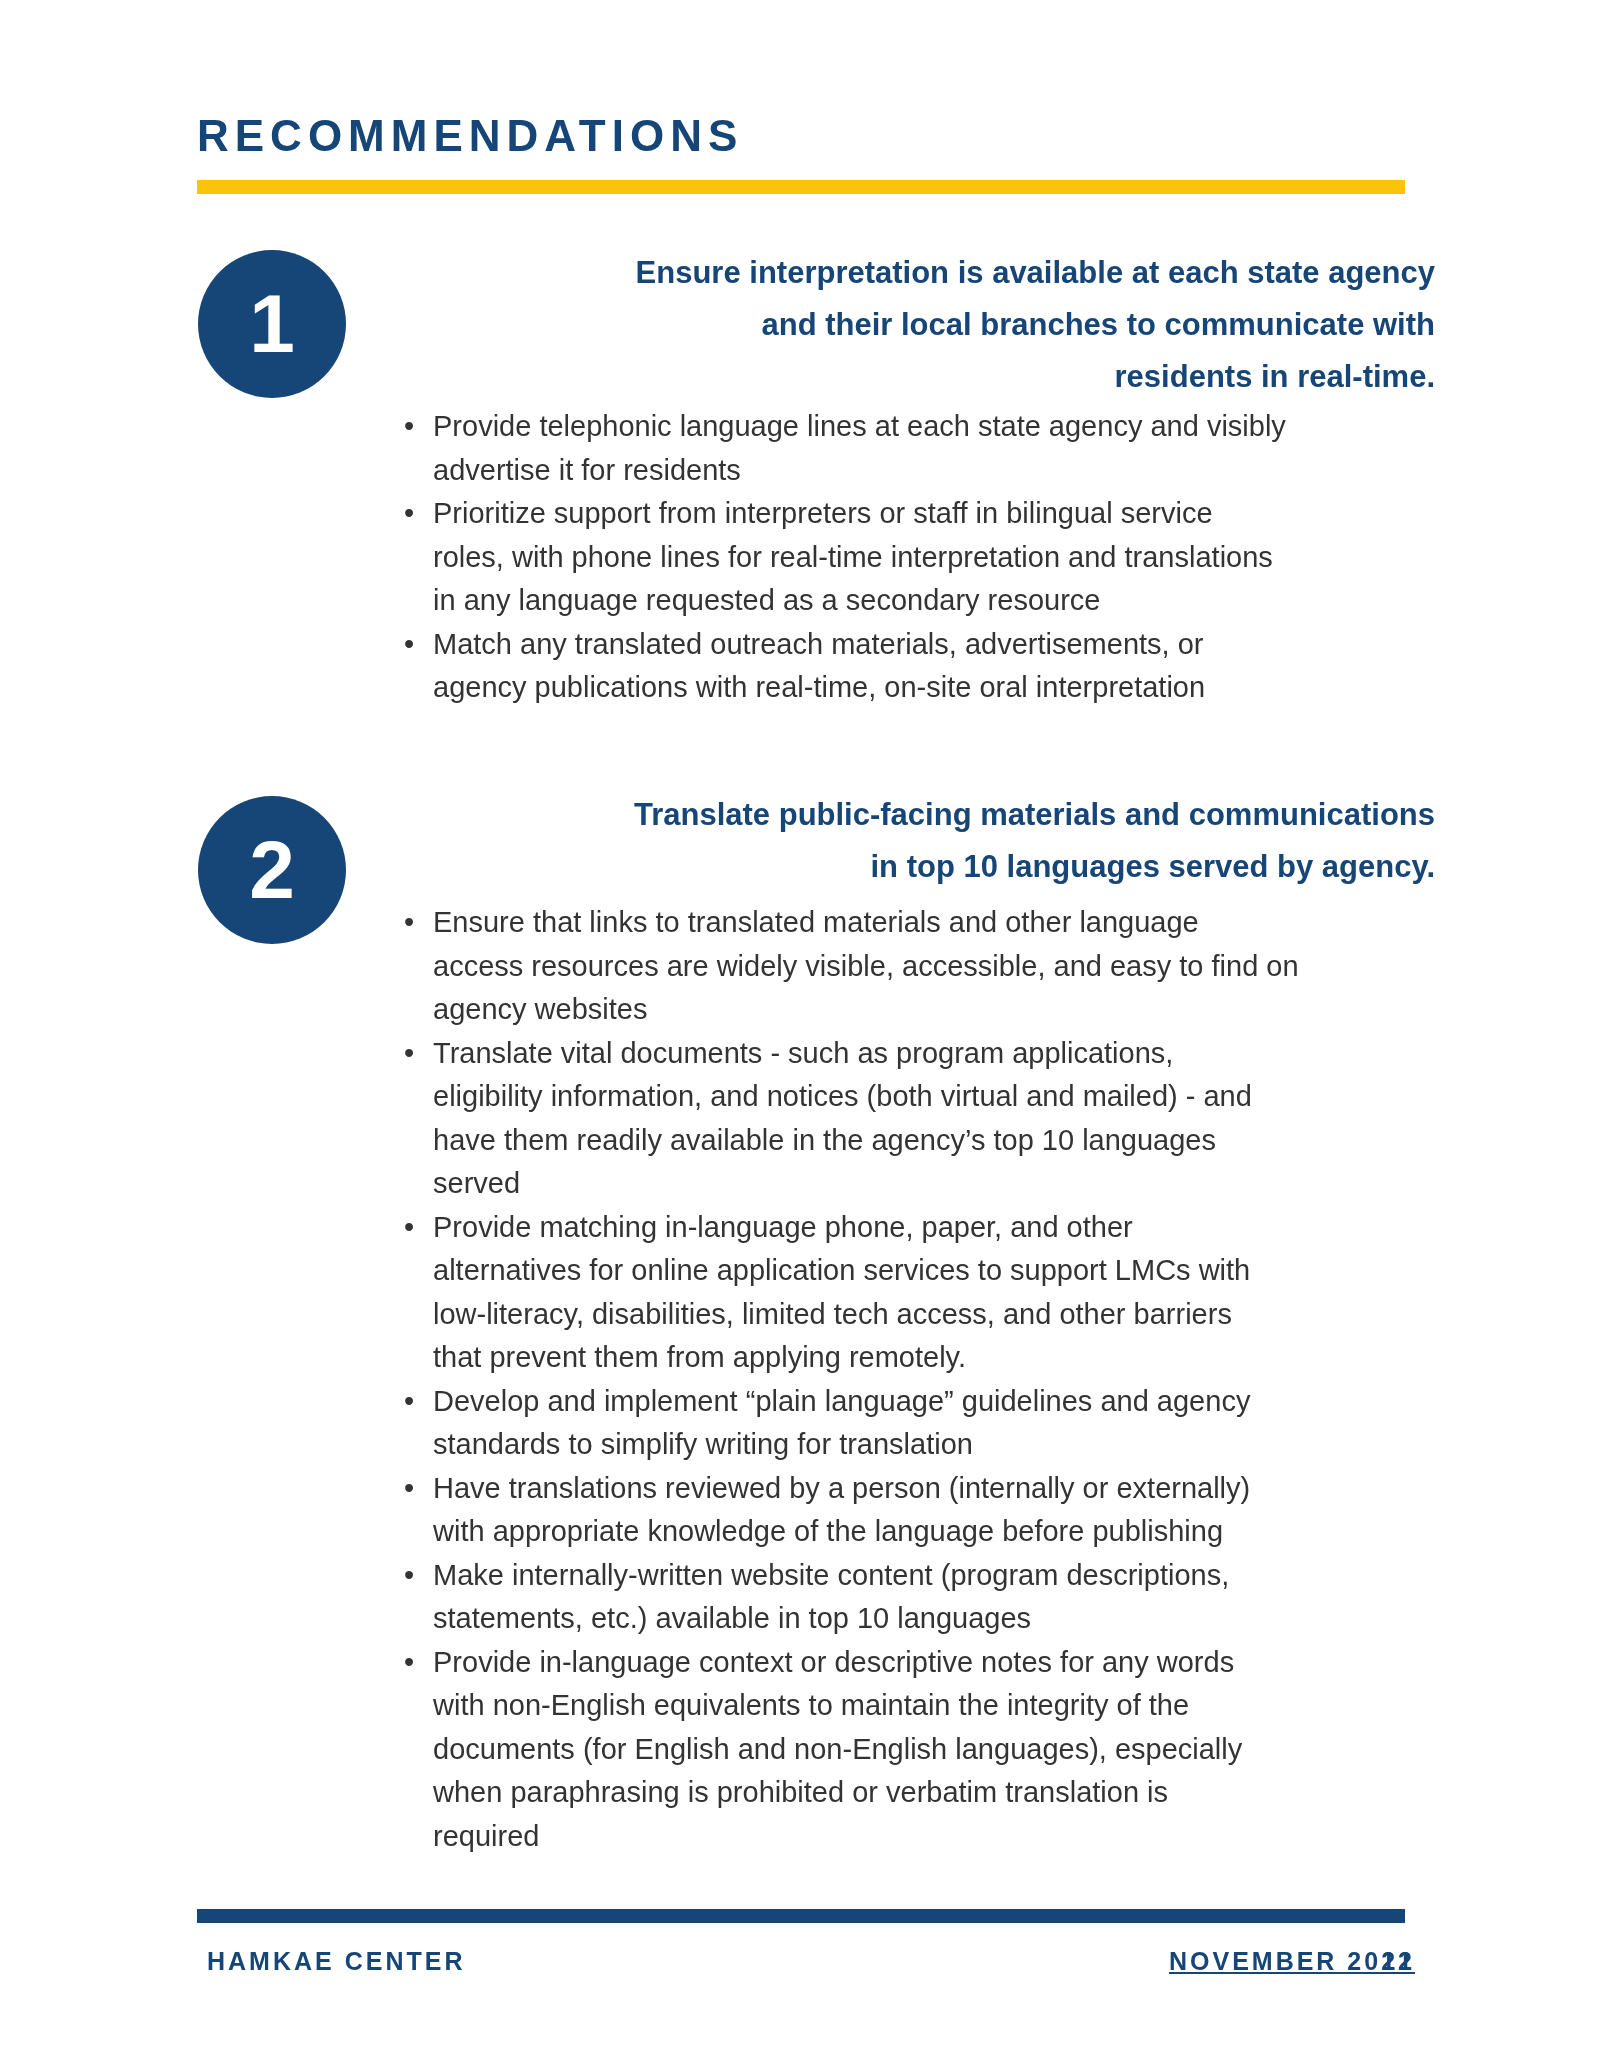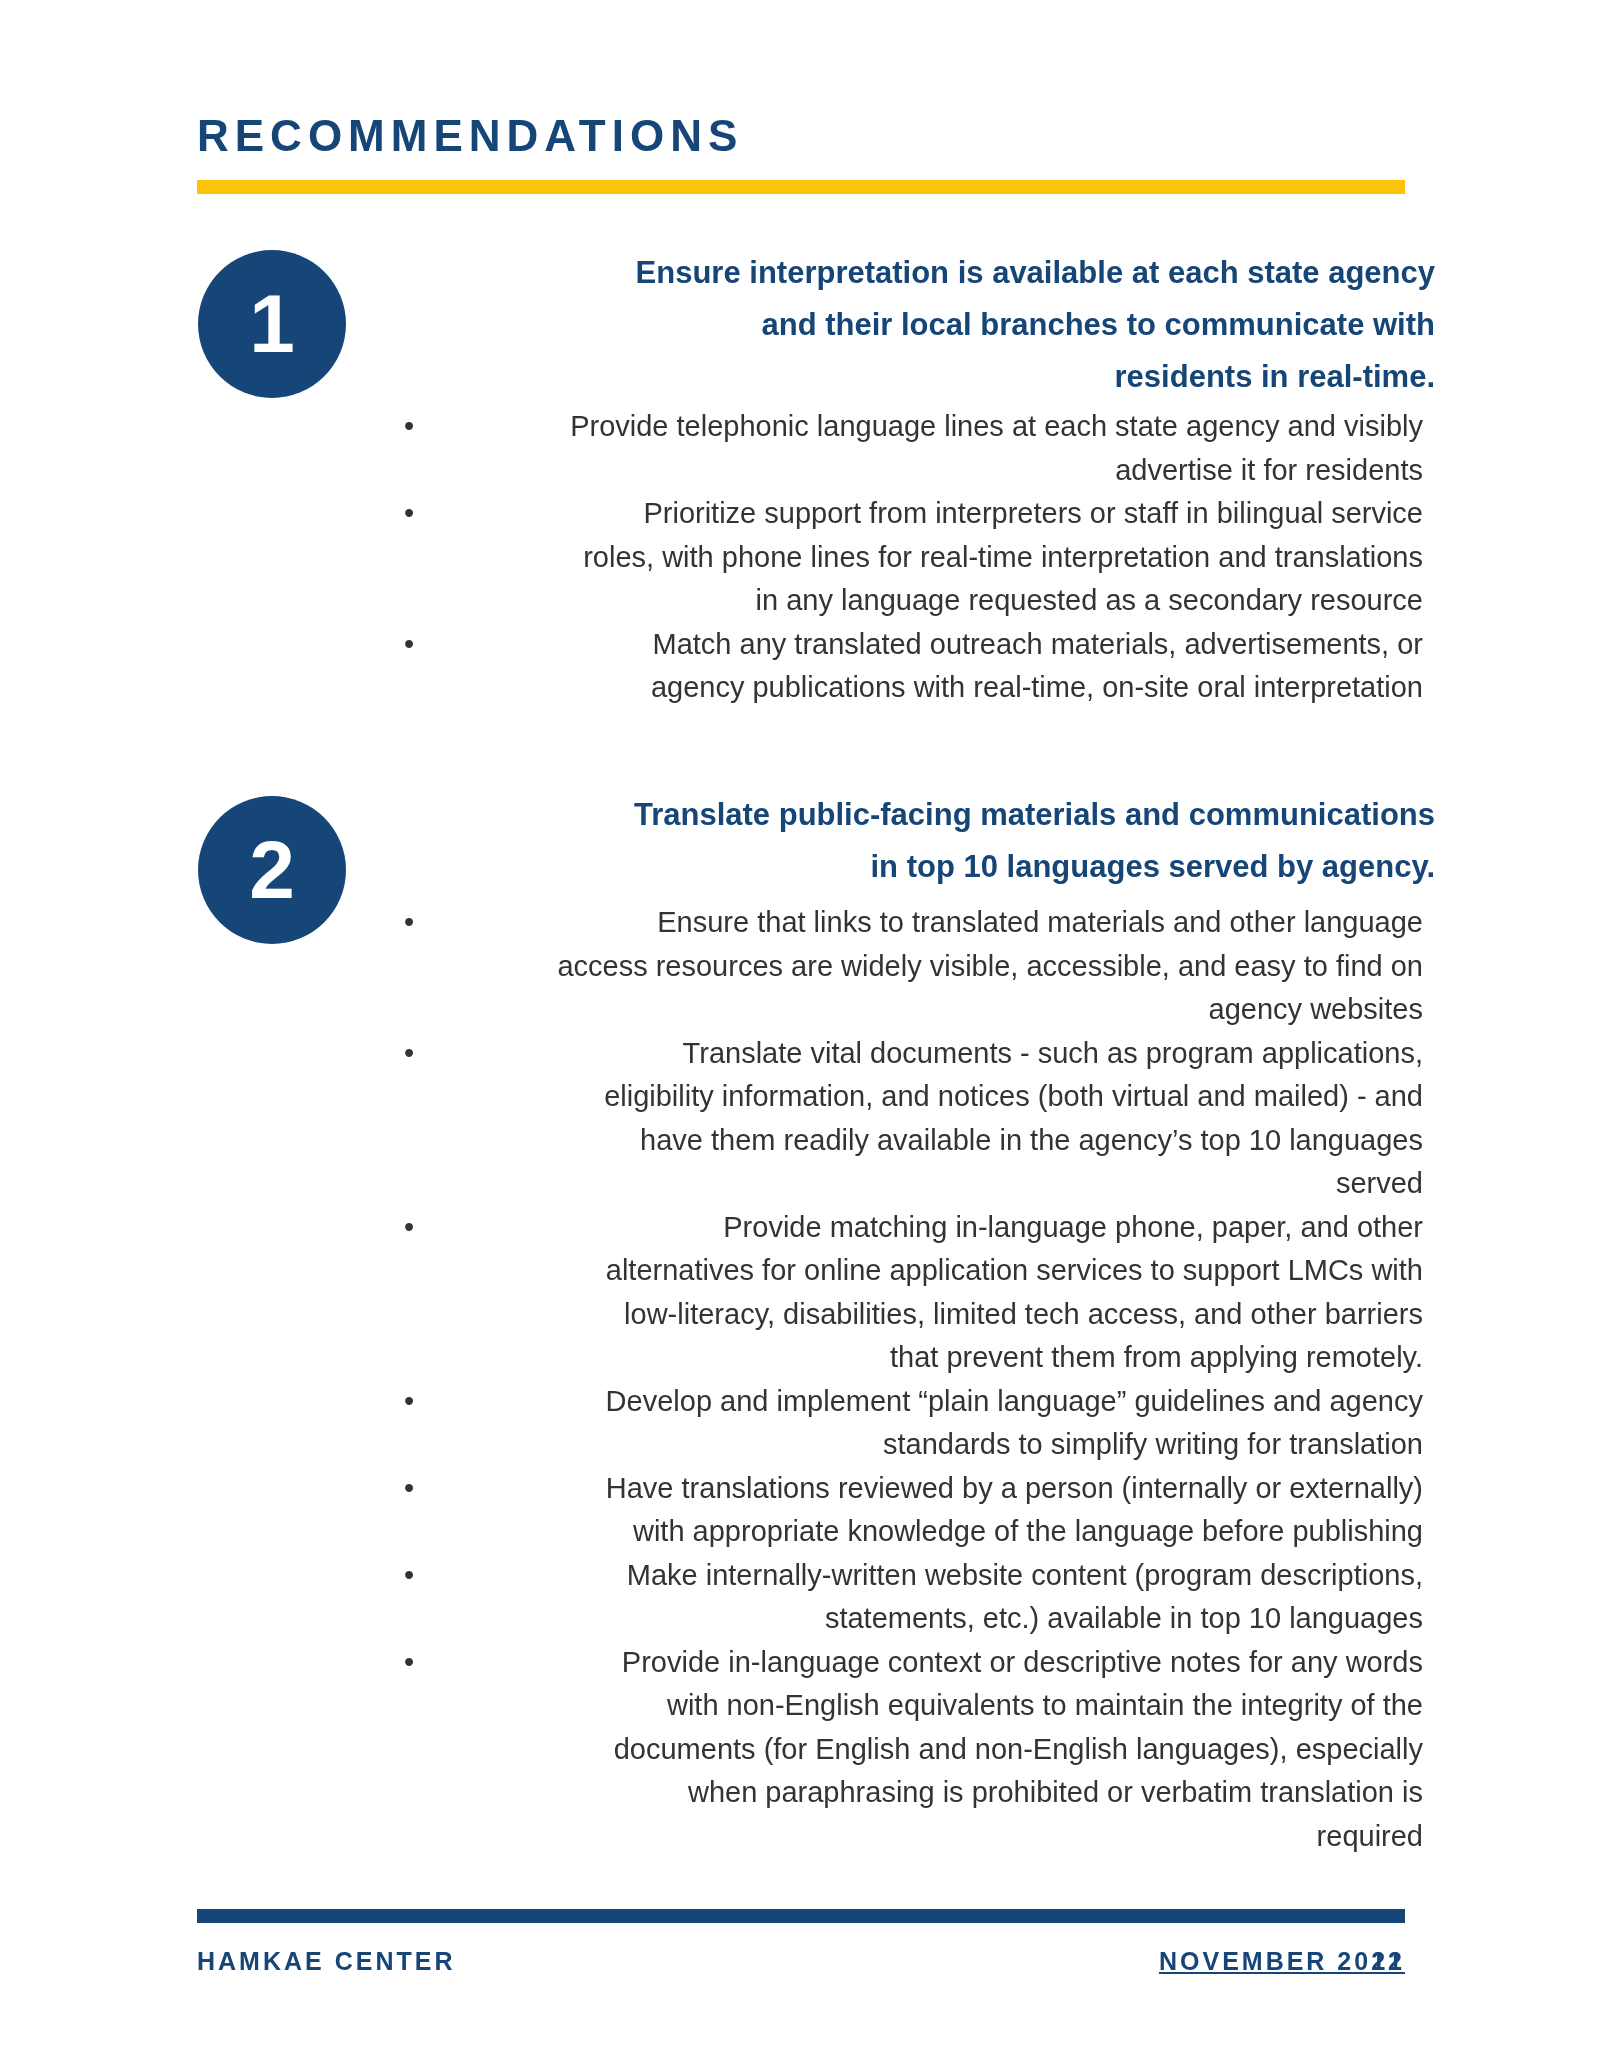--- a/index.html
+++ b/index.html
@@ -61,21 +61,20 @@
   }
   .heading-1{top:247px;}
   .heading-2{top:789px;}
   .bullet-list{
     position:absolute;
     left:403px;
     margin:0;
     padding:0;
     list-style:none;
     width:1020px;
-    text-align:right;
   }
   .list-1{top:405px;}
   .list-2{top:901px;}
   .bullet-list li{
     position:relative;
     margin:0;
     padding:0 0 0 30px;
     font-size:29px;
     line-height:43.5px;
     font-weight:400;
@@ -91,21 +90,21 @@
     line-height:43.5px;
   }
   .footer-rule{
     position:absolute;
     left:197px; top:1909px;
     width:1208px; height:14px;
     background:var(--navy);
   }
   .footer-row{
     position:absolute;
-    left:197px; top:1946px;
+    left:207px; top:1946px;
     width:1208px;
     height:30px;
   }
   .footer-row span{
     position:absolute;
     top:0;
     font-size:25px;
     line-height:30px;
     font-weight:700;
     letter-spacing:3px;

